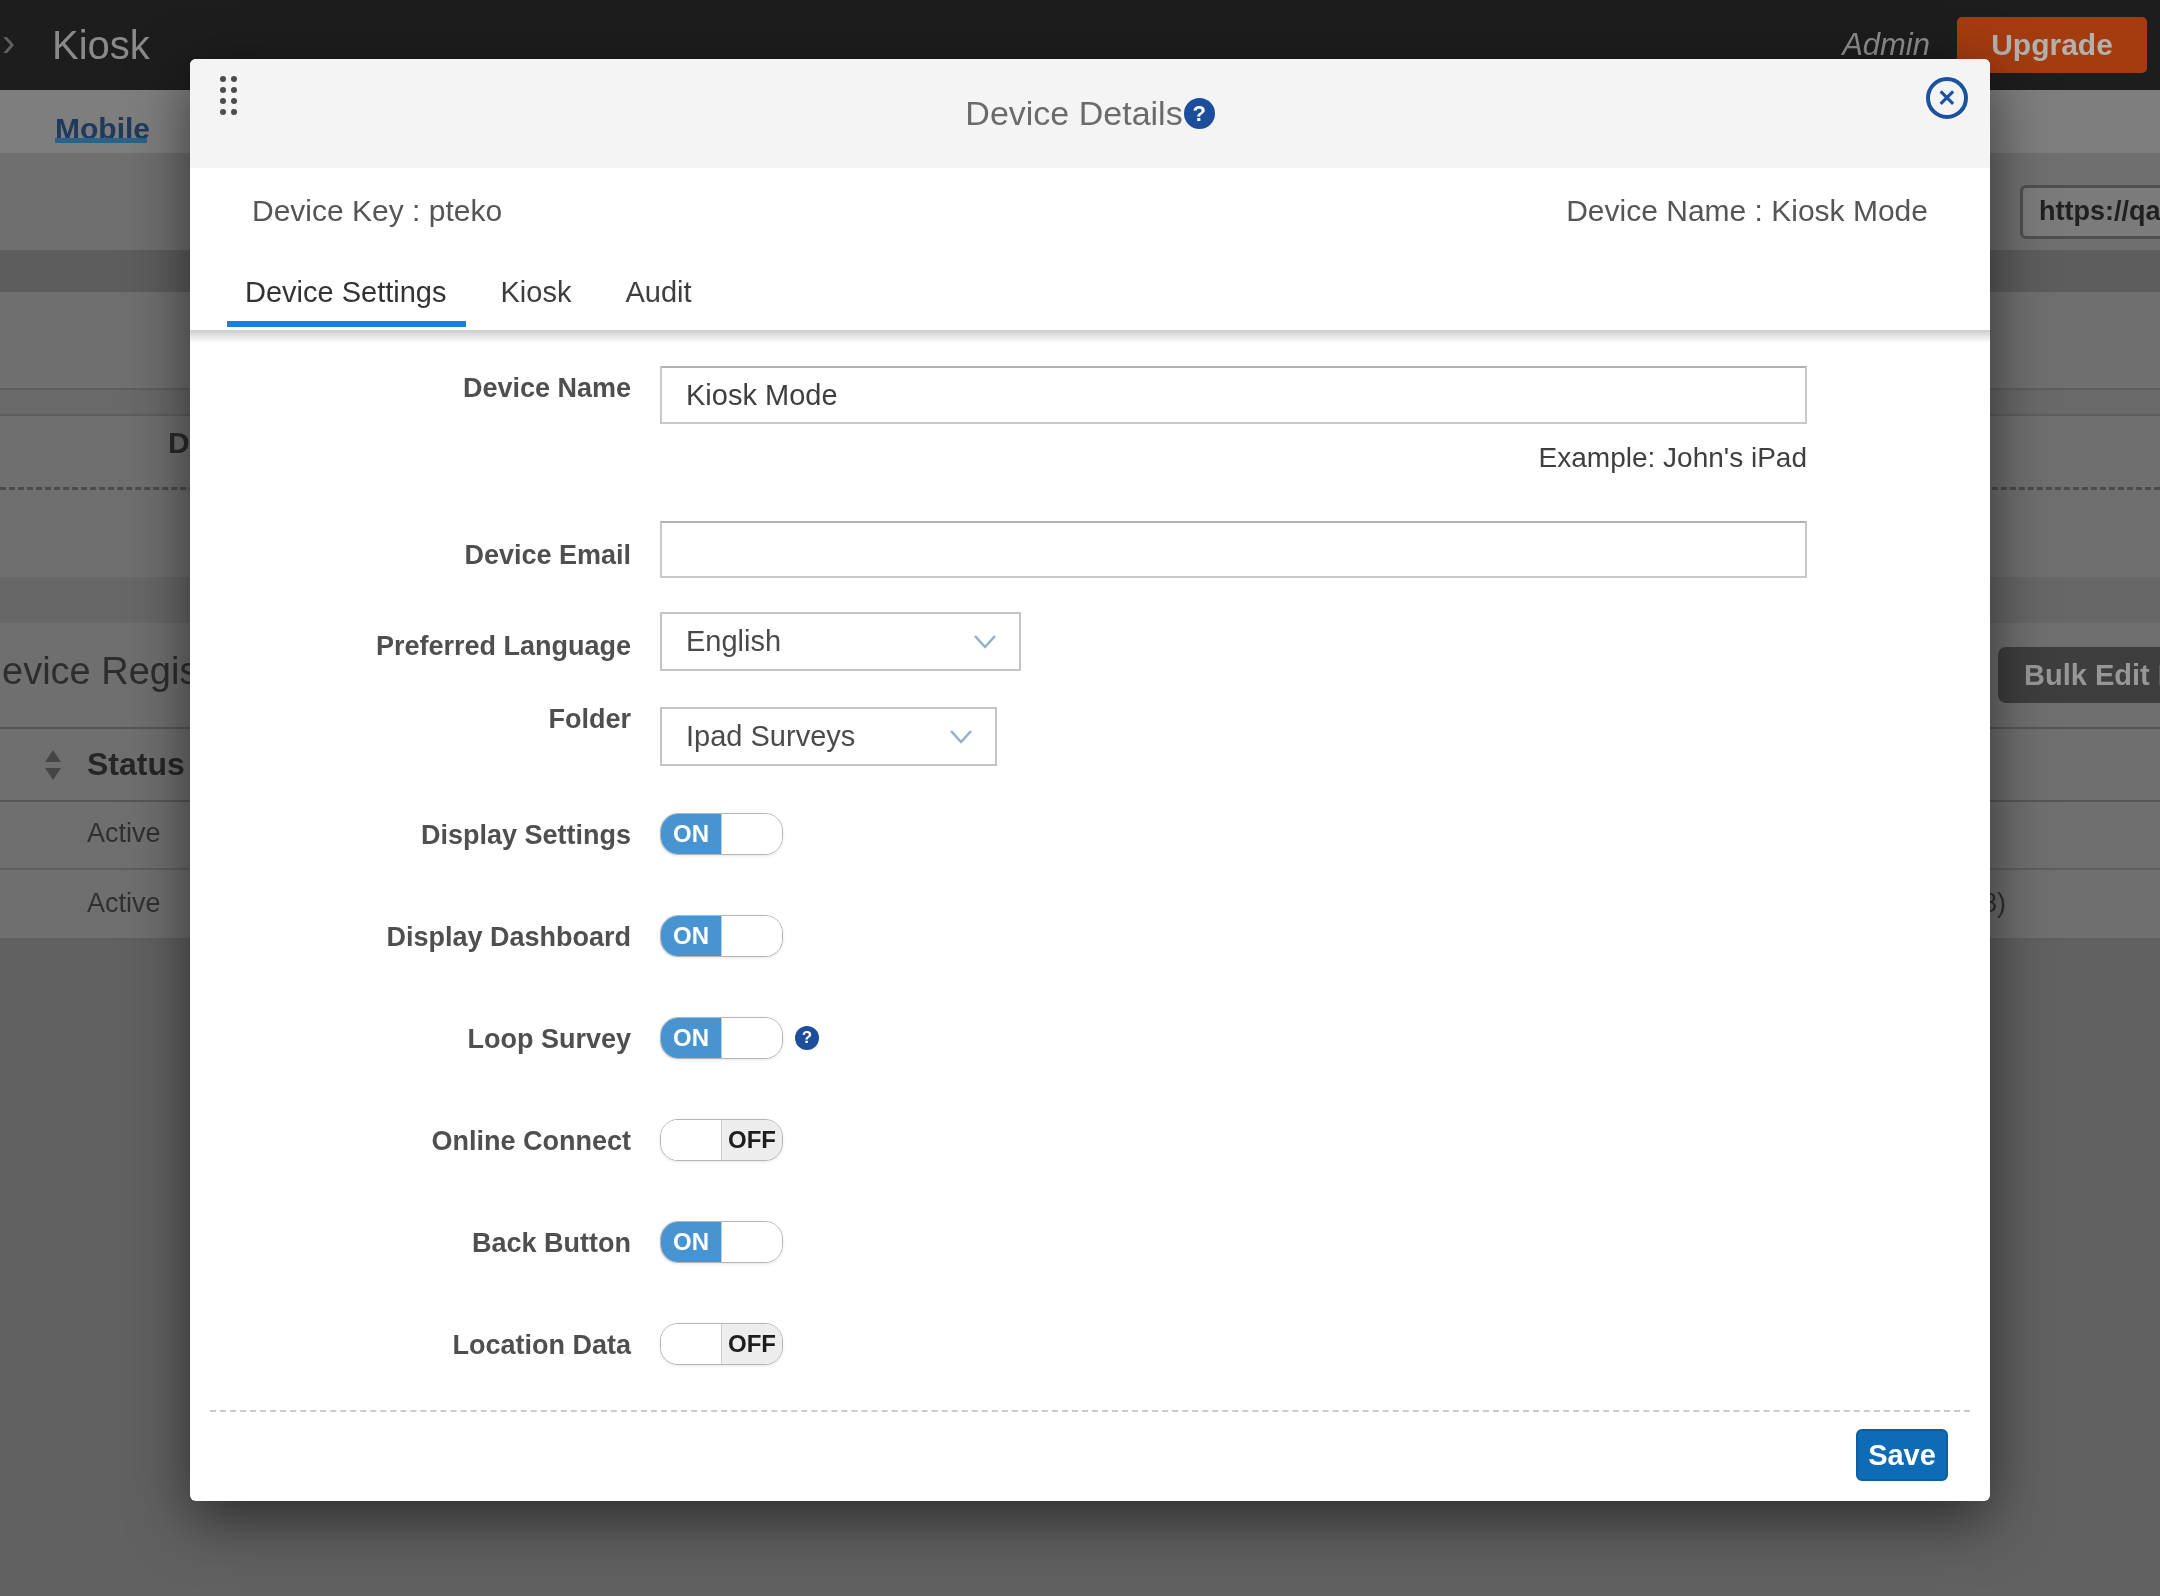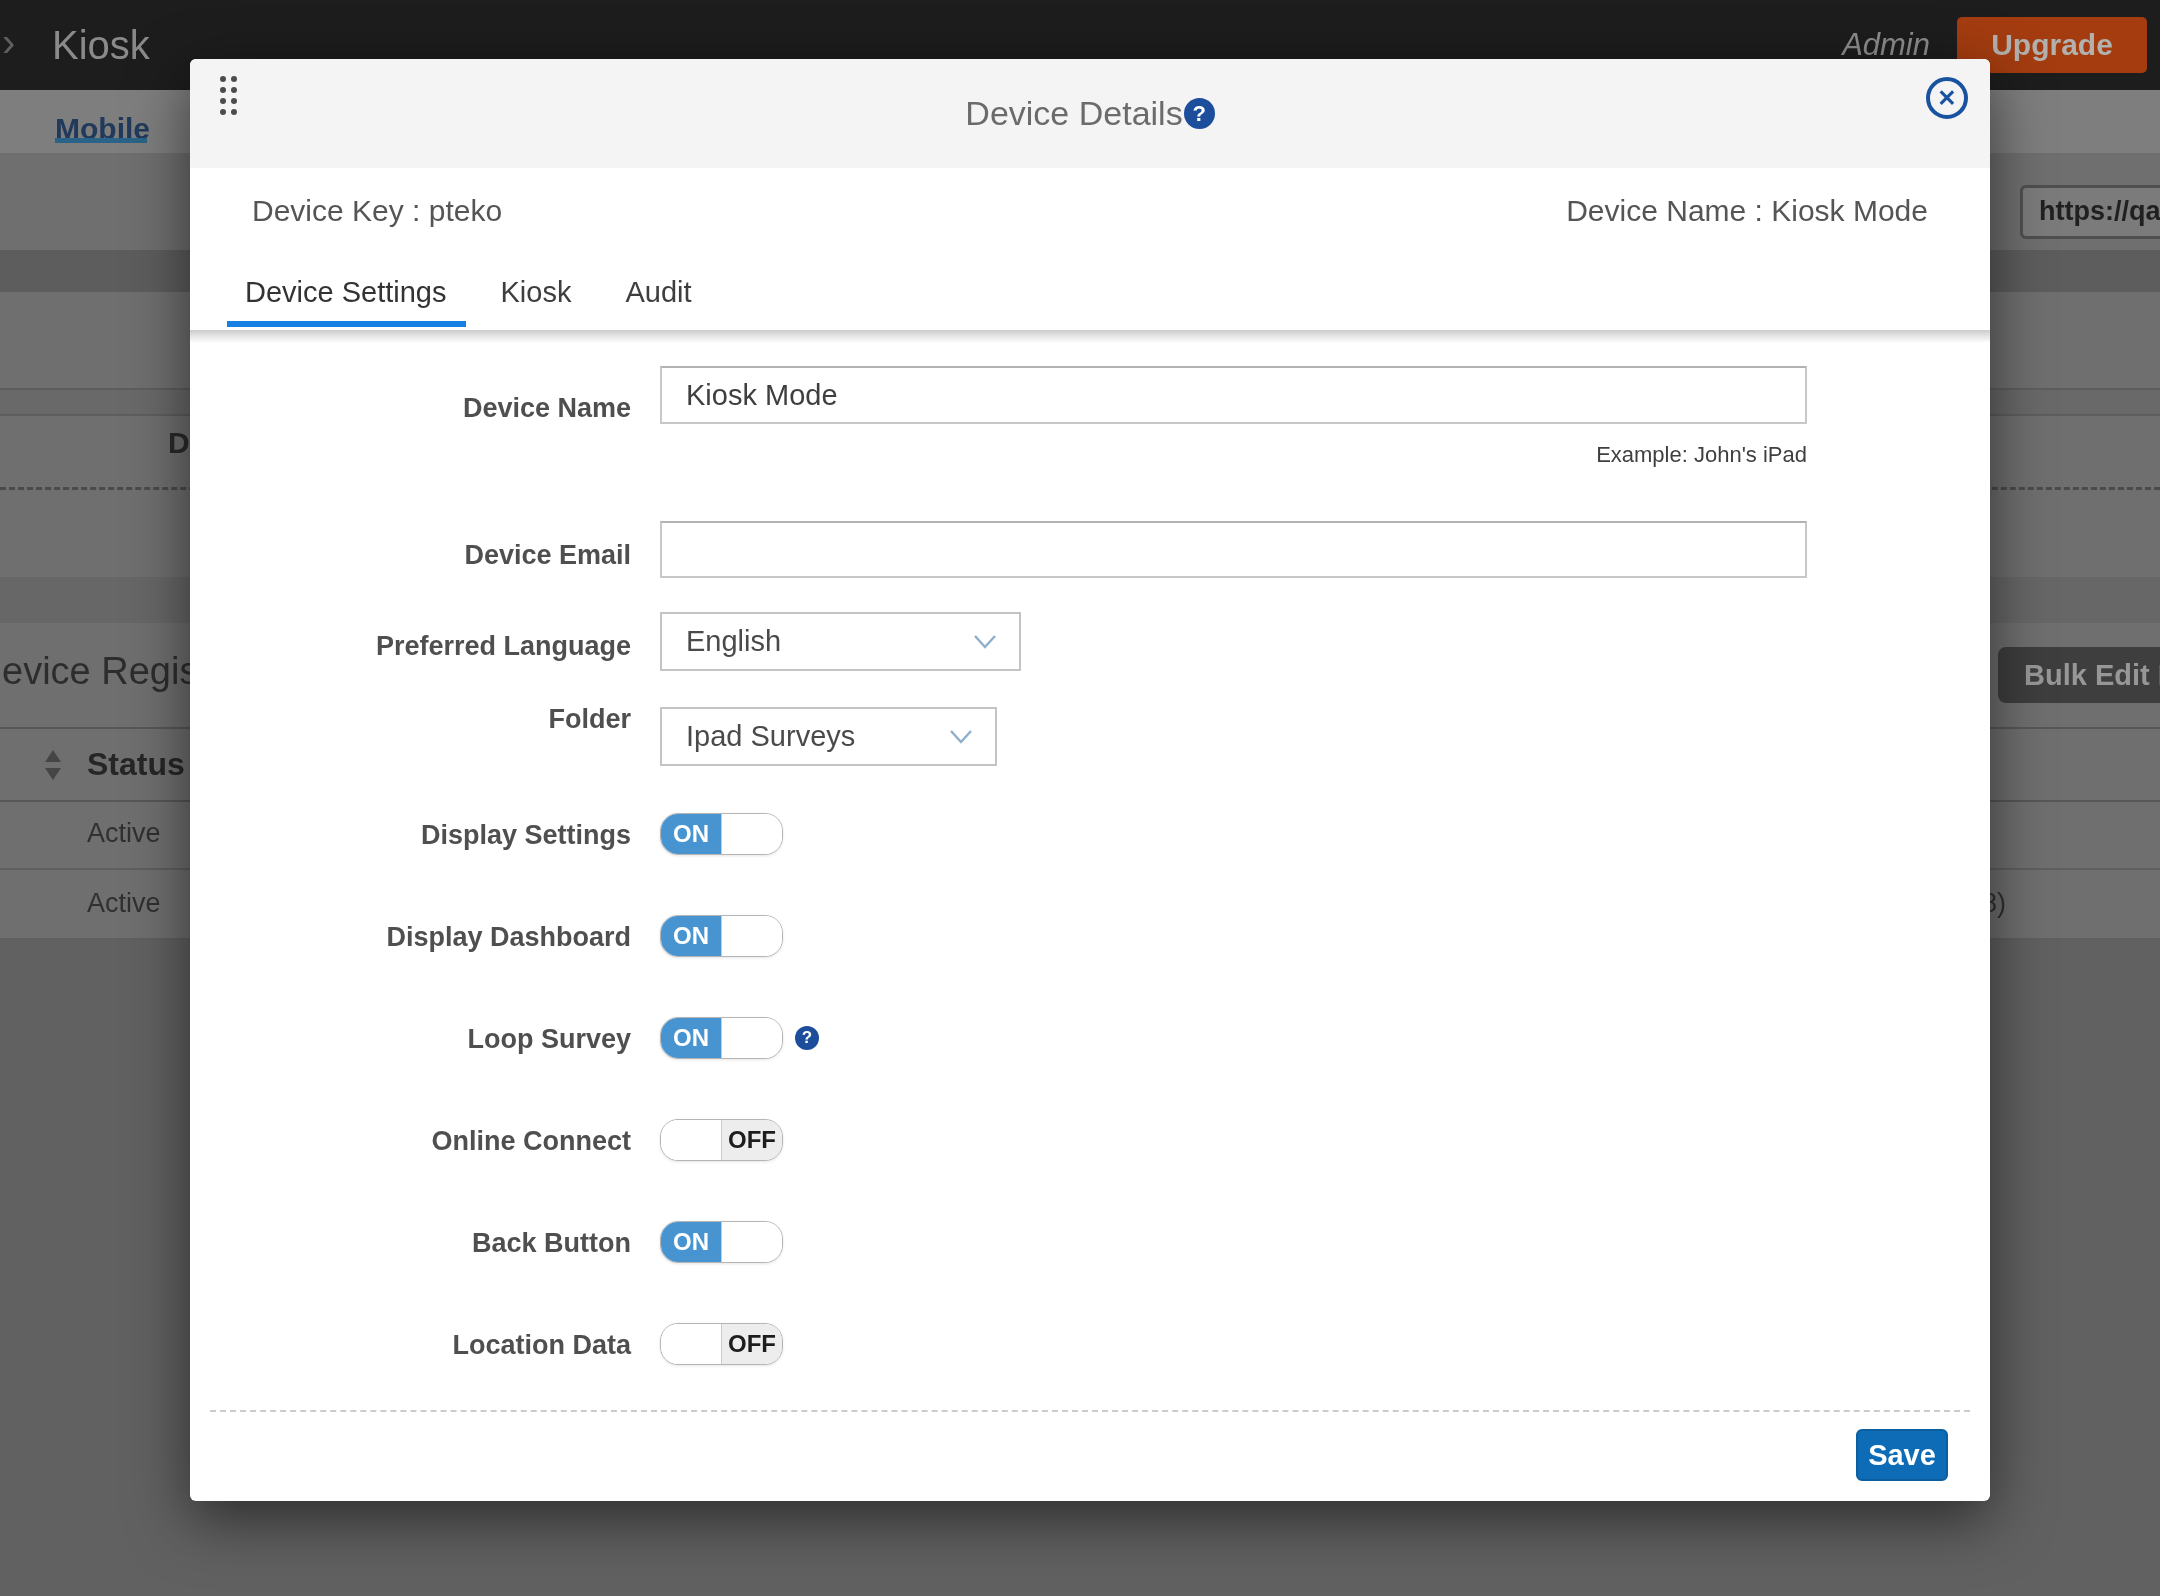--- a/index.html
+++ b/index.html
@@ -61,21 +61,21 @@
     display:flex;align-items:center;}
   .tab{position:relative;font-size:29px;color:#3e3e3e;margin-right:54px;height:75px;line-height:75px;cursor:pointer;}
   .tab.active{color:#333;}
   .tab.active::after{content:"";position:absolute;left:-18px;right:-19px;bottom:3px;height:6px;background:#1781e3;}
   .m-tabshadow{left:0;top:271px;width:1800px;height:13px;
     background:linear-gradient(to bottom, rgba(0,0,0,0.20), rgba(0,0,0,0));}
 
   .flabel{left:0;width:441px;text-align:right;font-size:27px;font-weight:bold;color:#4f4f4f;}
   .tinput{left:470px;width:1147px;height:58px;box-sizing:border-box;border:2px solid #c8c8c8;border-top-color:#b2b2b2;
     font-family:"Liberation Sans",sans-serif;font-size:29px;color:#3f3f3f;padding:0 24px;background:#fff;}
-  .hint{right:183px;top:383px;font-size:22px;color:#3f3f3f;}
+  .hint{right:183px;top:383px;font-size:28px;color:#3f3f3f;}
   .selectbox{left:470px;height:59px;box-sizing:border-box;border:2px solid #c4c4c4;background:#fff;
     display:flex;align-items:center;justify-content:space-between;padding:0 22px 0 24px;cursor:pointer;}
   .selectbox .val{font-size:29px;color:#4a4a4a;}
 
   .toggle{left:470px;width:123px;height:42px;box-sizing:border-box;border:1px solid #b5b5b5;border-radius:18px;
     display:flex;overflow:hidden;background:#fff;box-shadow:0 1px 3px rgba(0,0,0,0.10);cursor:pointer;}
   .toggle.off{flex-direction:row-reverse;}
   .toggle .seg{flex:1;display:flex;align-items:center;justify-content:center;font-weight:bold;font-size:24px;}
   .toggle.on .state{background:#4794d1;color:#fff;}
   .toggle.on .knob{background:#fff;border-left:1px solid #ccc;}
@@ -162,21 +162,21 @@
       <span class="abs m-name">Device Name : Kiosk Mode</span>
     </div>
 
     <div class="abs m-tabs">
       <span class="tab active">Device Settings</span>
       <span class="tab">Kiosk</span>
       <span class="tab">Audit</span>
     </div>
     <div class="abs m-tabshadow"></div>
 
-    <span class="abs flabel" style="top:334px">Device Name</span>
+    <span class="abs flabel" style="top:314px">Device Name</span>
     <input class="abs tinput" style="top: 307px;" value="Kiosk Mode">
     <span class="abs hint">Example: John's iPad</span>
 
     <span class="abs flabel" style="top:481px">Device Email</span>
     <input class="abs tinput" style="top: 462px; height: 57px;" value="">
 
     <span class="abs flabel" style="top:572px">Preferred Language</span>
     <div class="abs selectbox" style="top:553px;width:361px">
       <span class="val">English</span>
       <svg width="24" height="15" viewBox="0 0 24 15">

